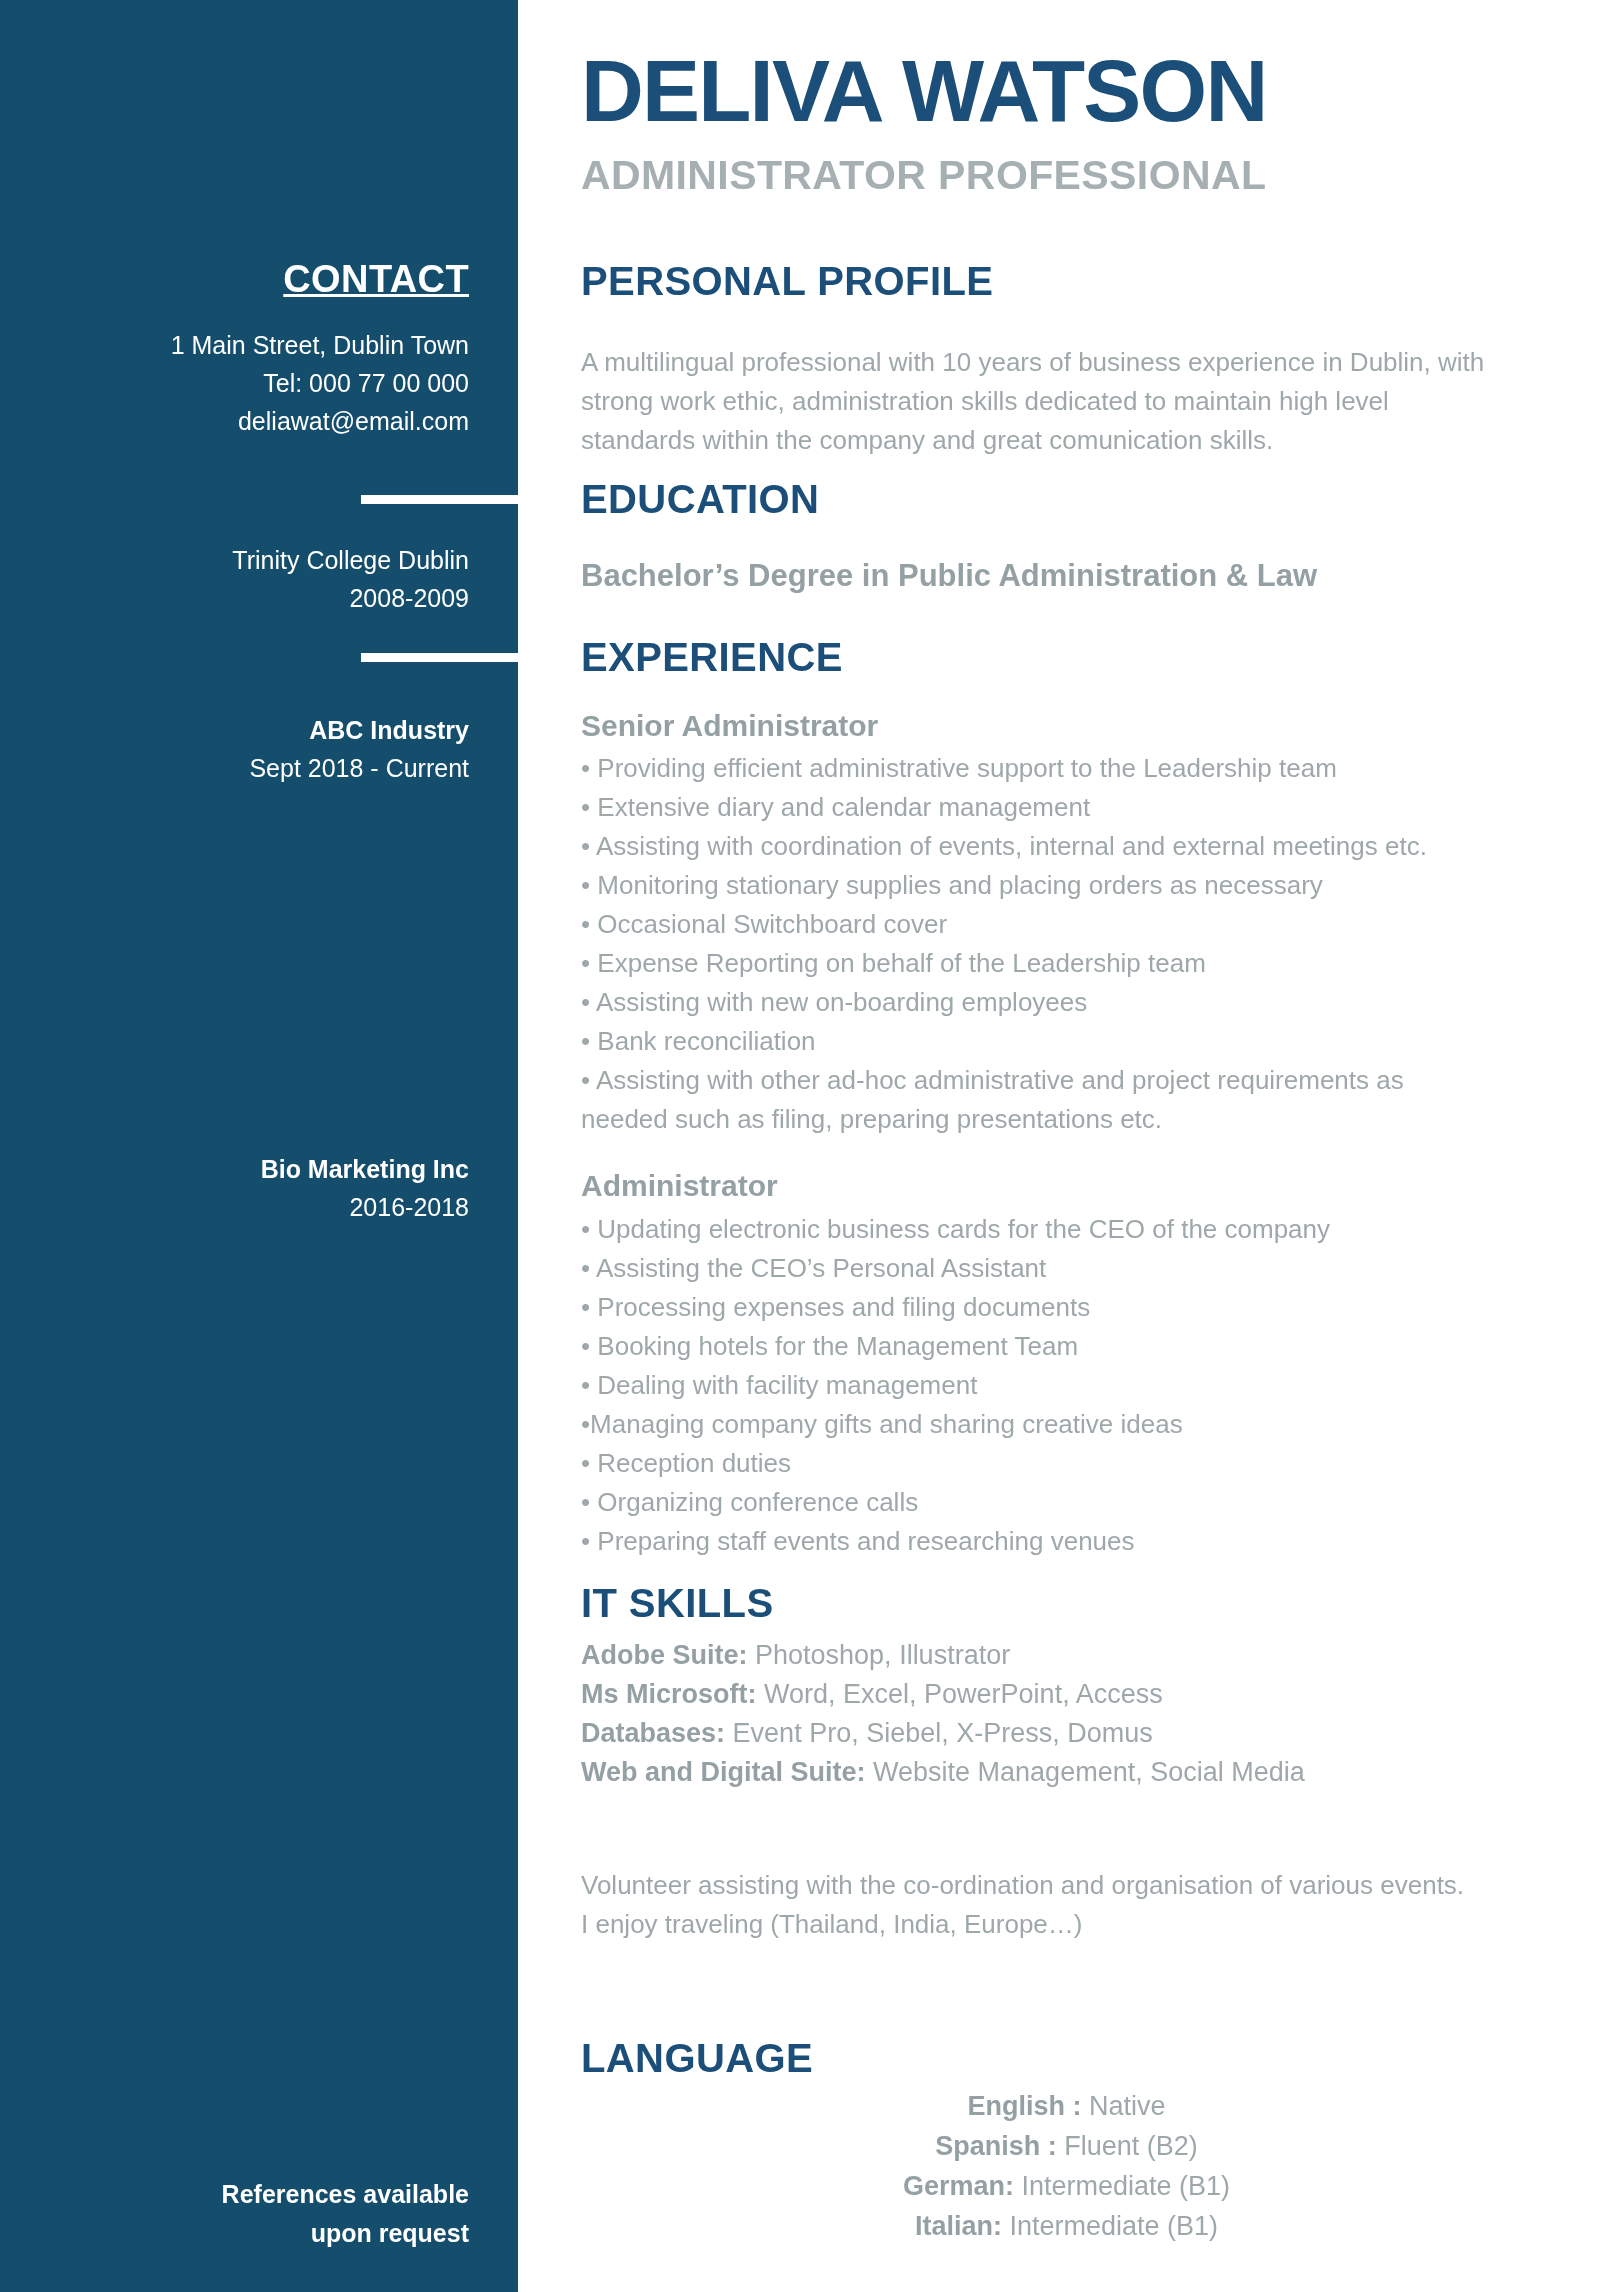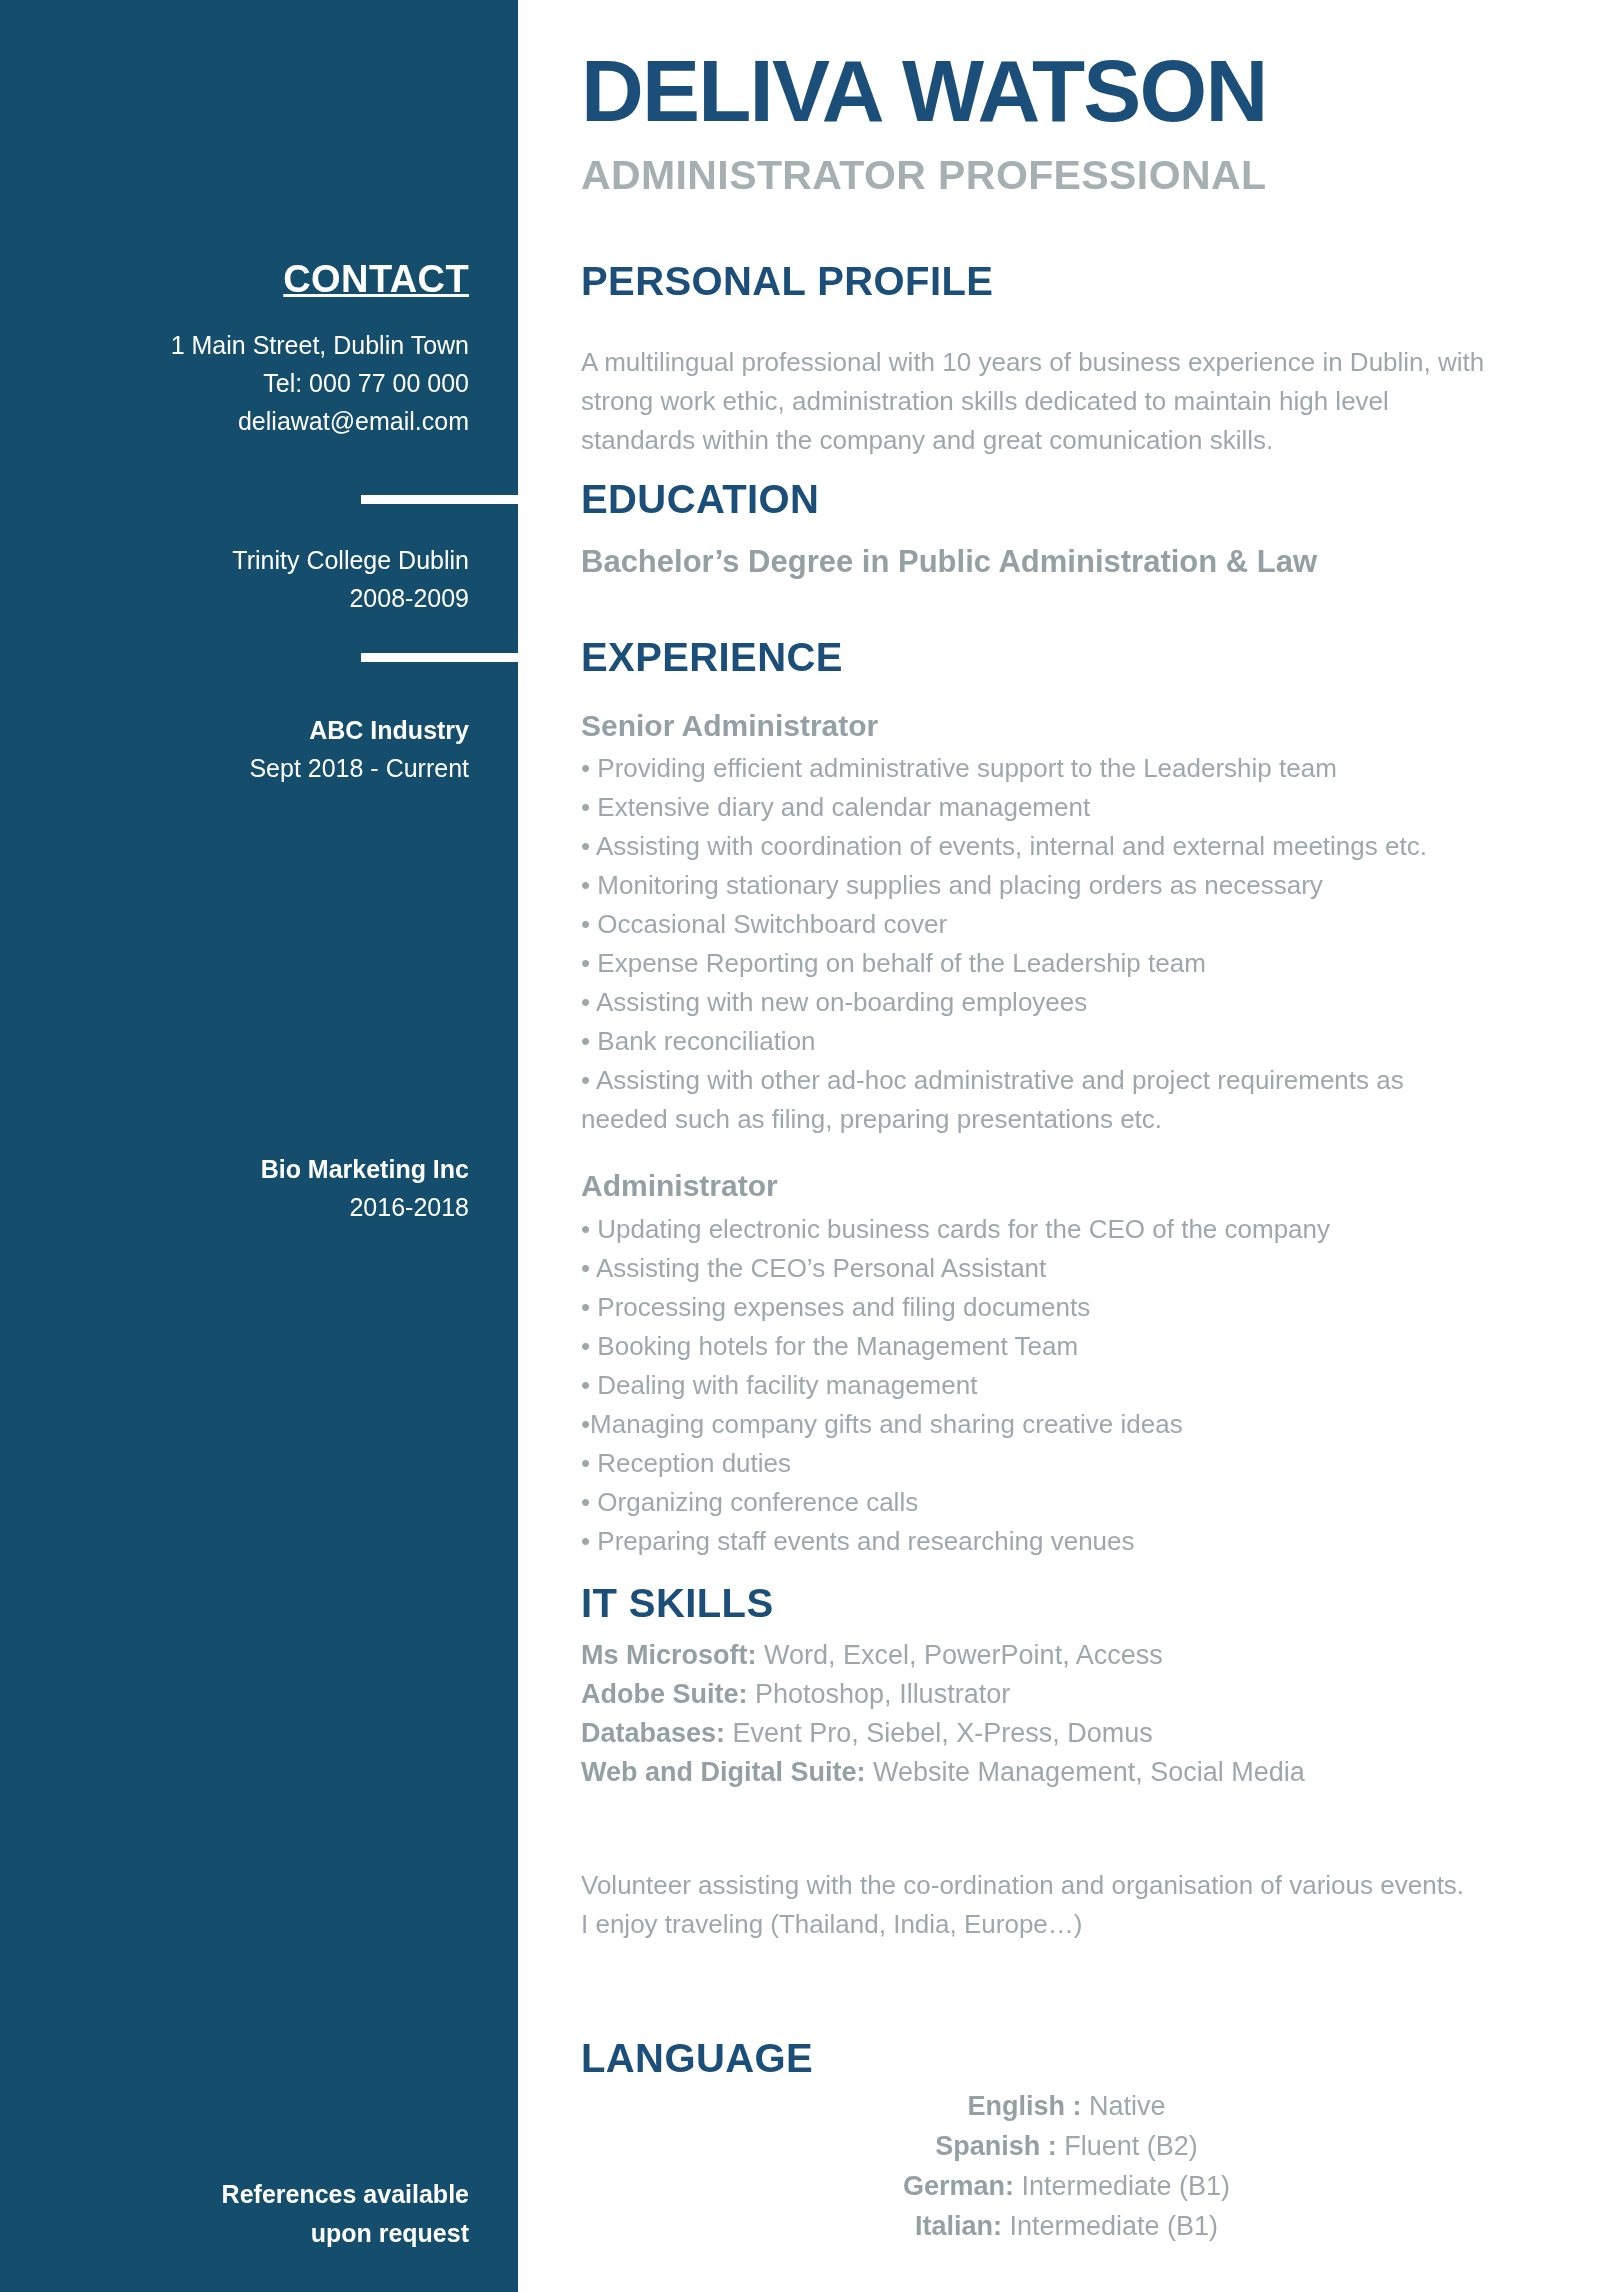--- a/index.html
+++ b/index.html
@@ -56,21 +56,21 @@
     color:var(--subtitle-gray);white-space:nowrap;
   }
   .sec-heading{
     font-size:40px;font-weight:700;line-height:47px;letter-spacing:0.4px;
     color:var(--accent-blue);
   }
   .body-text{font-size:26px;line-height:39px;color:var(--body-gray);}
   .sec-profile{top:258px;}
   .profile-text{margin-top:38px;width:909px;}
   .sec-education{top:476px;}
-  .degree-text{margin-top:21px;font-size:31px;font-weight:700;color:var(--subhead-gray);}
+  .degree-text{margin-top:35px;font-size:31px;font-weight:700;color:var(--subhead-gray);}
   .sec-experience{top:634px;}
   .role-title{
     margin-top:27px;font-size:30px;font-weight:700;line-height:36px;
     color:var(--subhead-gray);
   }
   .role-title + .bullets{margin-top:5.4px;}
   .bullets{width:896px;}
   .role-2-title{margin-top:29px;}
   .sec-itskills{top:1580px;}
   .kv-rows{margin-top:9px;}
@@ -165,22 +165,22 @@
         <div class="body-text">•Managing company gifts and sharing creative ideas</div>
         <div class="body-text">• Reception duties</div>
         <div class="body-text">• Organizing conference calls</div>
         <div class="body-text">• Preparing staff events and researching venues</div>
       </div>
   </section>
 
   <section class="sec sec-itskills">
     <h2 class="sec-heading">IT SKILLS</h2>
     <div class="kv-rows">
+        <div class="kv-row"><span class="lbl">Adobe Suite:</span> <span class="val">Photoshop, Illustrator</span></div>
         <div class="kv-row"><span class="lbl">Ms Microsoft:</span> <span class="val">Word, Excel, PowerPoint, Access</span></div>
-        <div class="kv-row"><span class="lbl">Adobe Suite:</span> <span class="val">Photoshop, Illustrator</span></div>
         <div class="kv-row"><span class="lbl">Databases:</span> <span class="val">Event Pro, Siebel, X-Press, Domus</span></div>
         <div class="kv-row"><span class="lbl">Web and Digital Suite:</span> <span class="val">Website Management, Social Media</span></div>
       </div>
   </section>
 
   <section class="sec sec-interest">
     <div class="interest-lines">
         <div class="body-text">Volunteer assisting with the co-ordination and organisation of various events.</div>
         <div class="body-text">I enjoy traveling (Thailand, India, Europe…)</div>
       </div>

